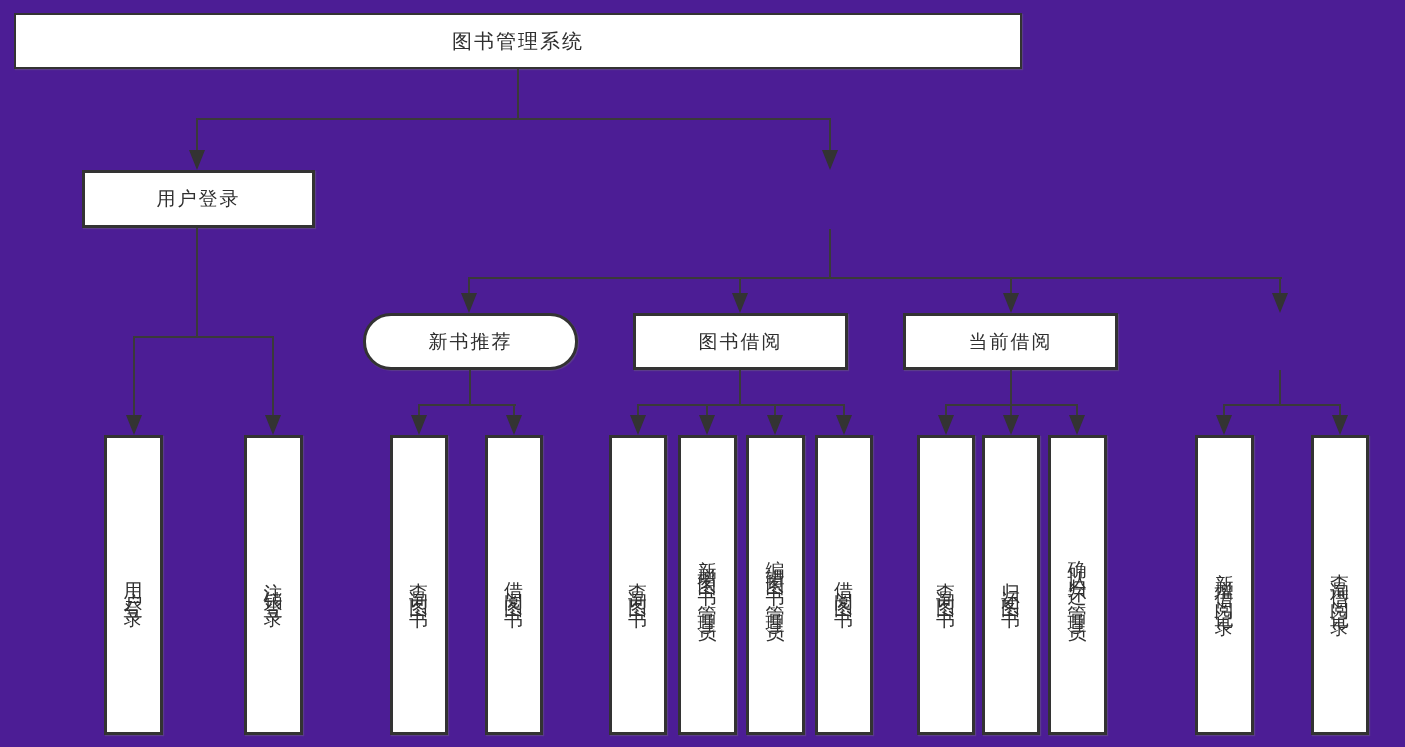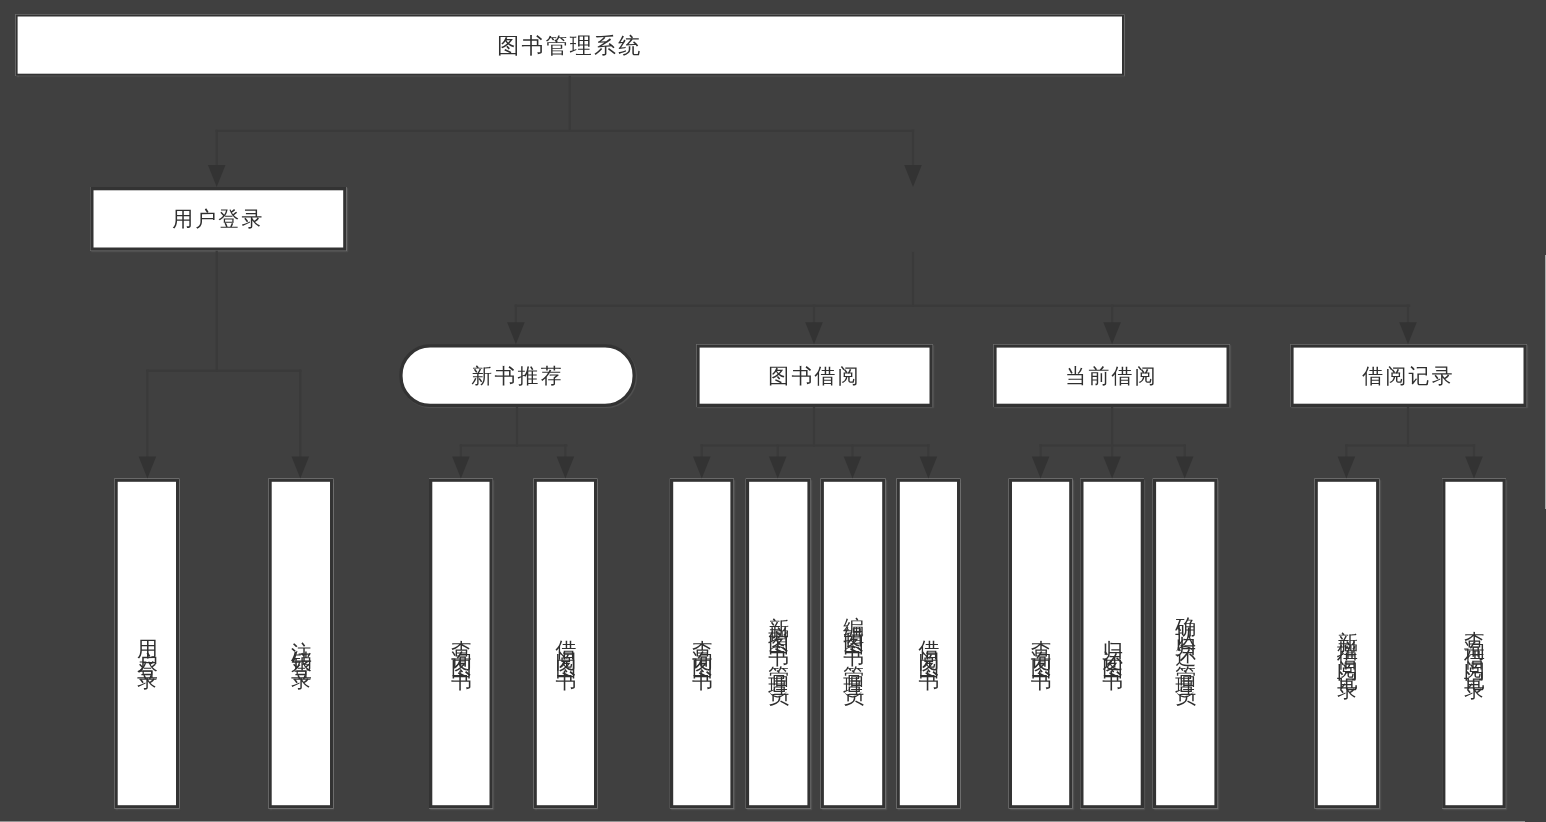--- a/index.html
+++ b/index.html
@@ -1,17 +1,17 @@
 <!DOCTYPE html>
 <html><head>
 <meta charset="utf-8">
 <style>
   html,body{margin:0;padding:0;background:#ffffff;}
   #stage{
-    position:relative;width:1405px;height:747px;background:#404040;overflow:hidden;
+    position:relative;width:1405px;height:747px;background:#4c1d95;overflow:hidden;
     font-family:"DejaVu Sans","Liberation Sans",sans-serif;color:#333333;text-align:right;
   }
   .box{
     position:absolute;box-sizing:border-box;border:3px solid #333333;background:#ffffff;
     display:flex;align-items:center;justify-content:center;
     font-size:19px;color:#2f2f2f;letter-spacing:2px;
     box-shadow:1px 1px 1px rgba(120,120,120,.35);
   }
   .root{border-width:2px;font-size:20px;}
   .leaf{
@@ -35,21 +35,20 @@
 
 <div id="stage">
 
   <div class="box root" style="left:14px;top:13px;width:1008px;height:56px;">图书管理系统</div>
 
   <div class="box" style="left:82px;top:170px;width:233px;height:58px;">用户登录</div>
 
   <div class="box" style="left:363px;top:313px;width:215px;height:57px;border-radius:28px;">新书推荐</div>
   <div class="box" style="left:903px;top:313px;width:215px;height:57px;">当前借阅</div>
   <div class="box" style="left:633px;top:313px;width:215px;height:57px;">图书借阅</div>
-  <div class="box" style="left:1173px;top:313px;width:215px;height:57px;">借阅记录</div>
 
   <div class="box leaf" style="left:104px;top:435px;width:59px;height:300px;">用户登录</div>
   <div class="box leaf" style="left:244px;top:435px;width:59px;height:300px;">注销登录</div>
 
   <div class="box leaf" style="left:390px;top:435px;width:58px;height:300px;">查询图书</div>
   <div class="box leaf" style="left:485px;top:435px;width:58px;height:300px;">借阅图书</div>
 
   <div class="box leaf" style="left:609px;top:435px;width:58px;height:300px;">查询图书</div>
   <div class="box leaf" style="left:678px;top:435px;width:59px;height:300px;">新增图书（管理员）</div>
   <div class="box leaf" style="left:746px;top:435px;width:59px;height:300px;">编辑图书（管理员）</div>

